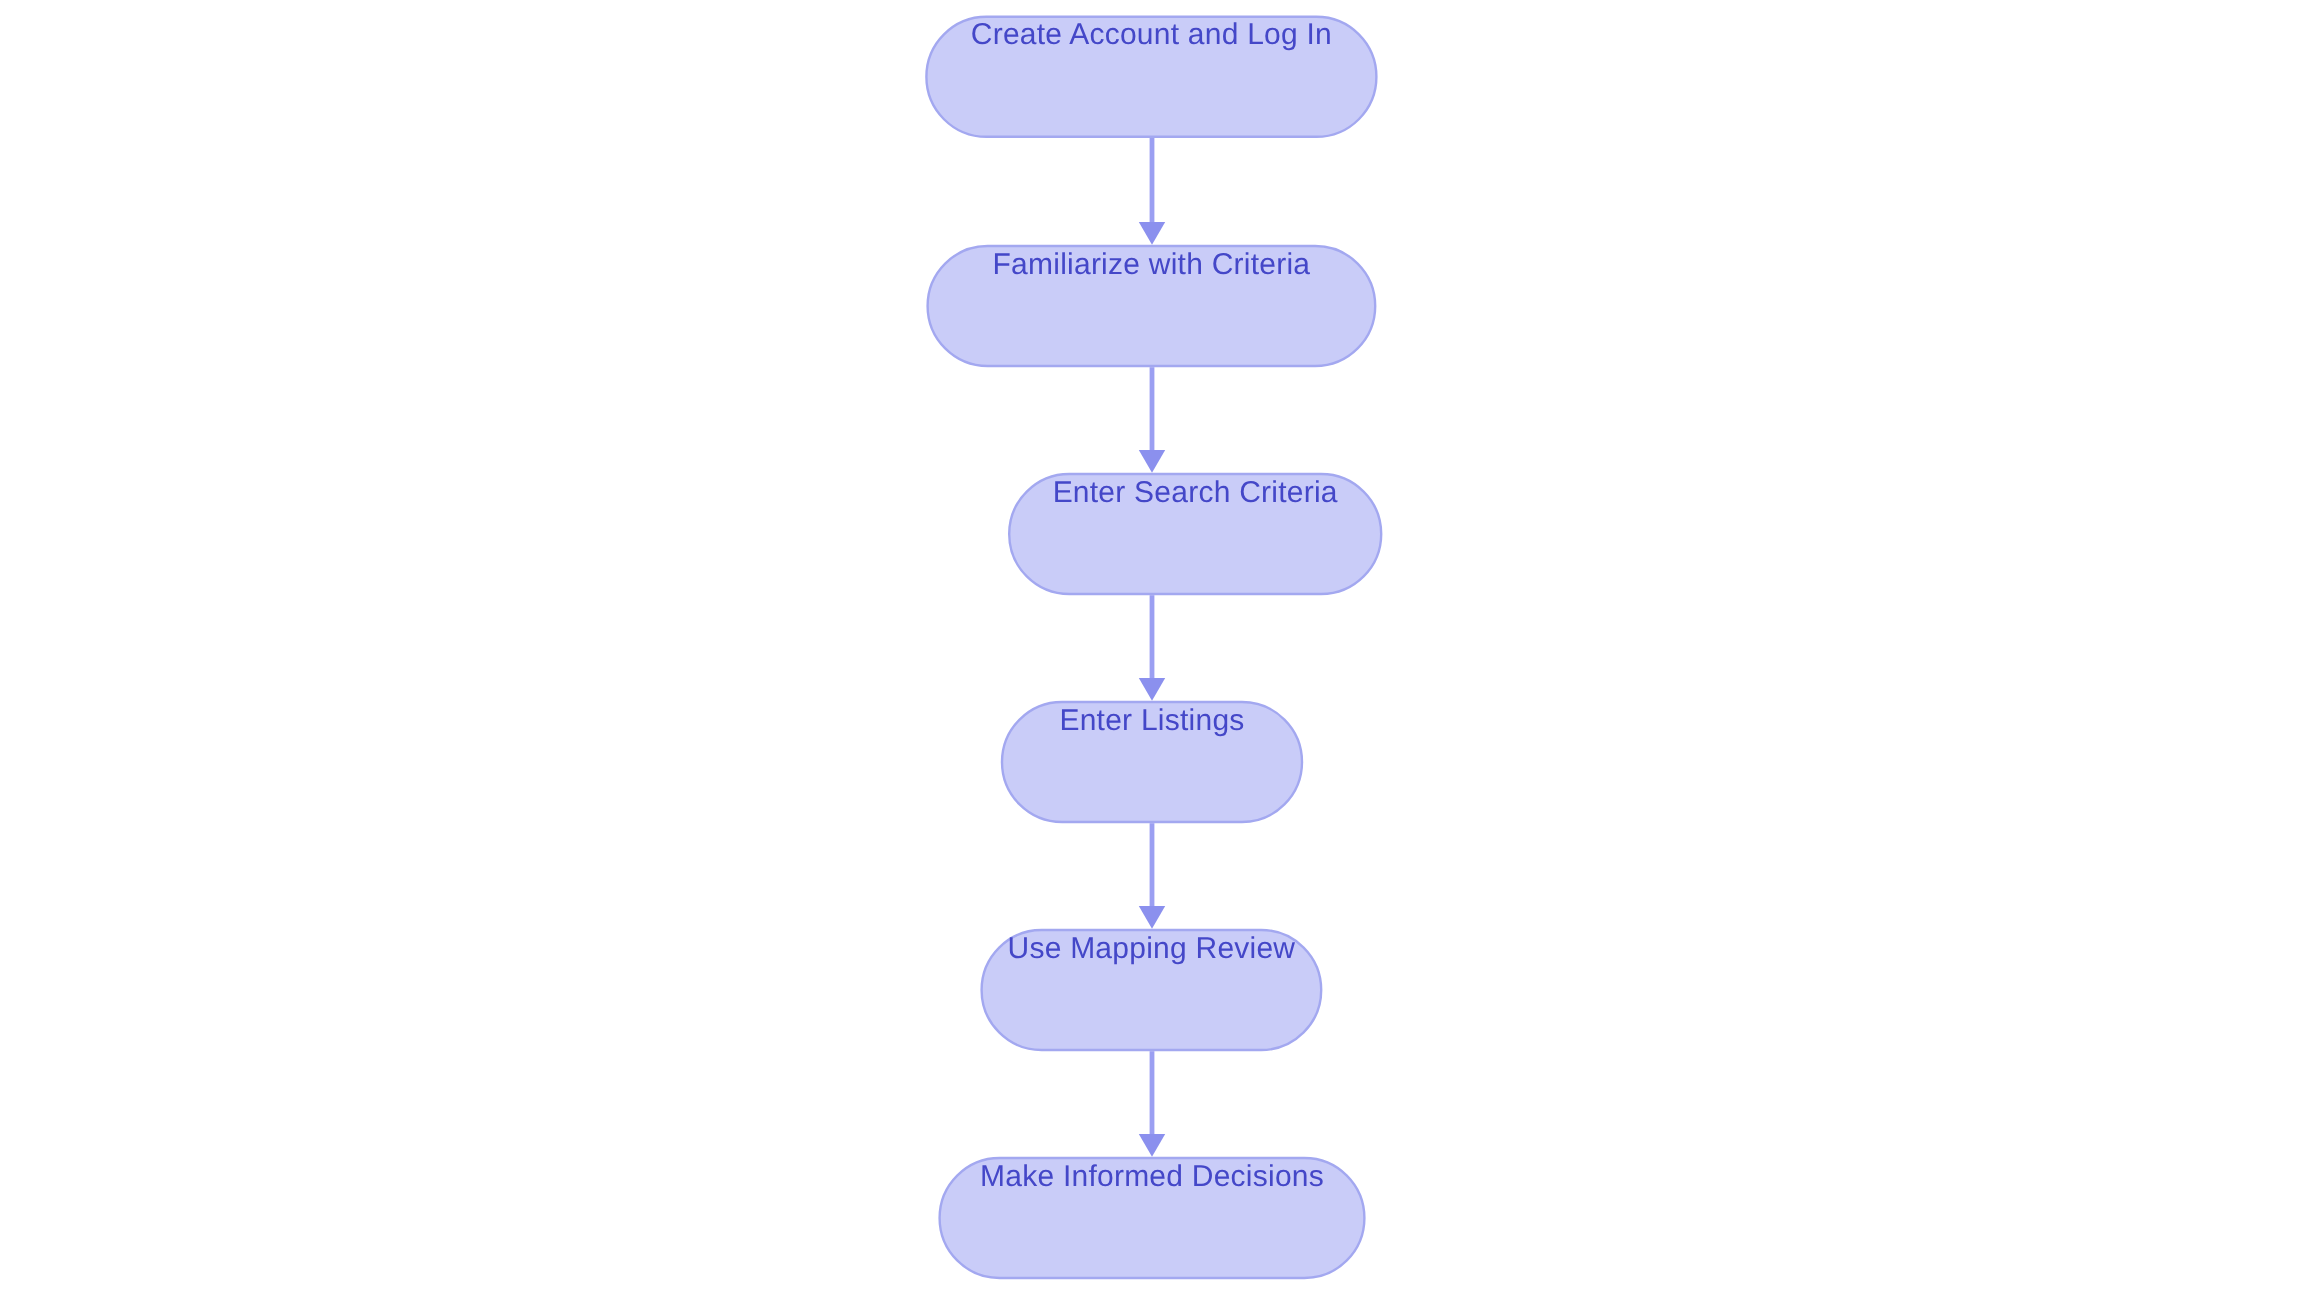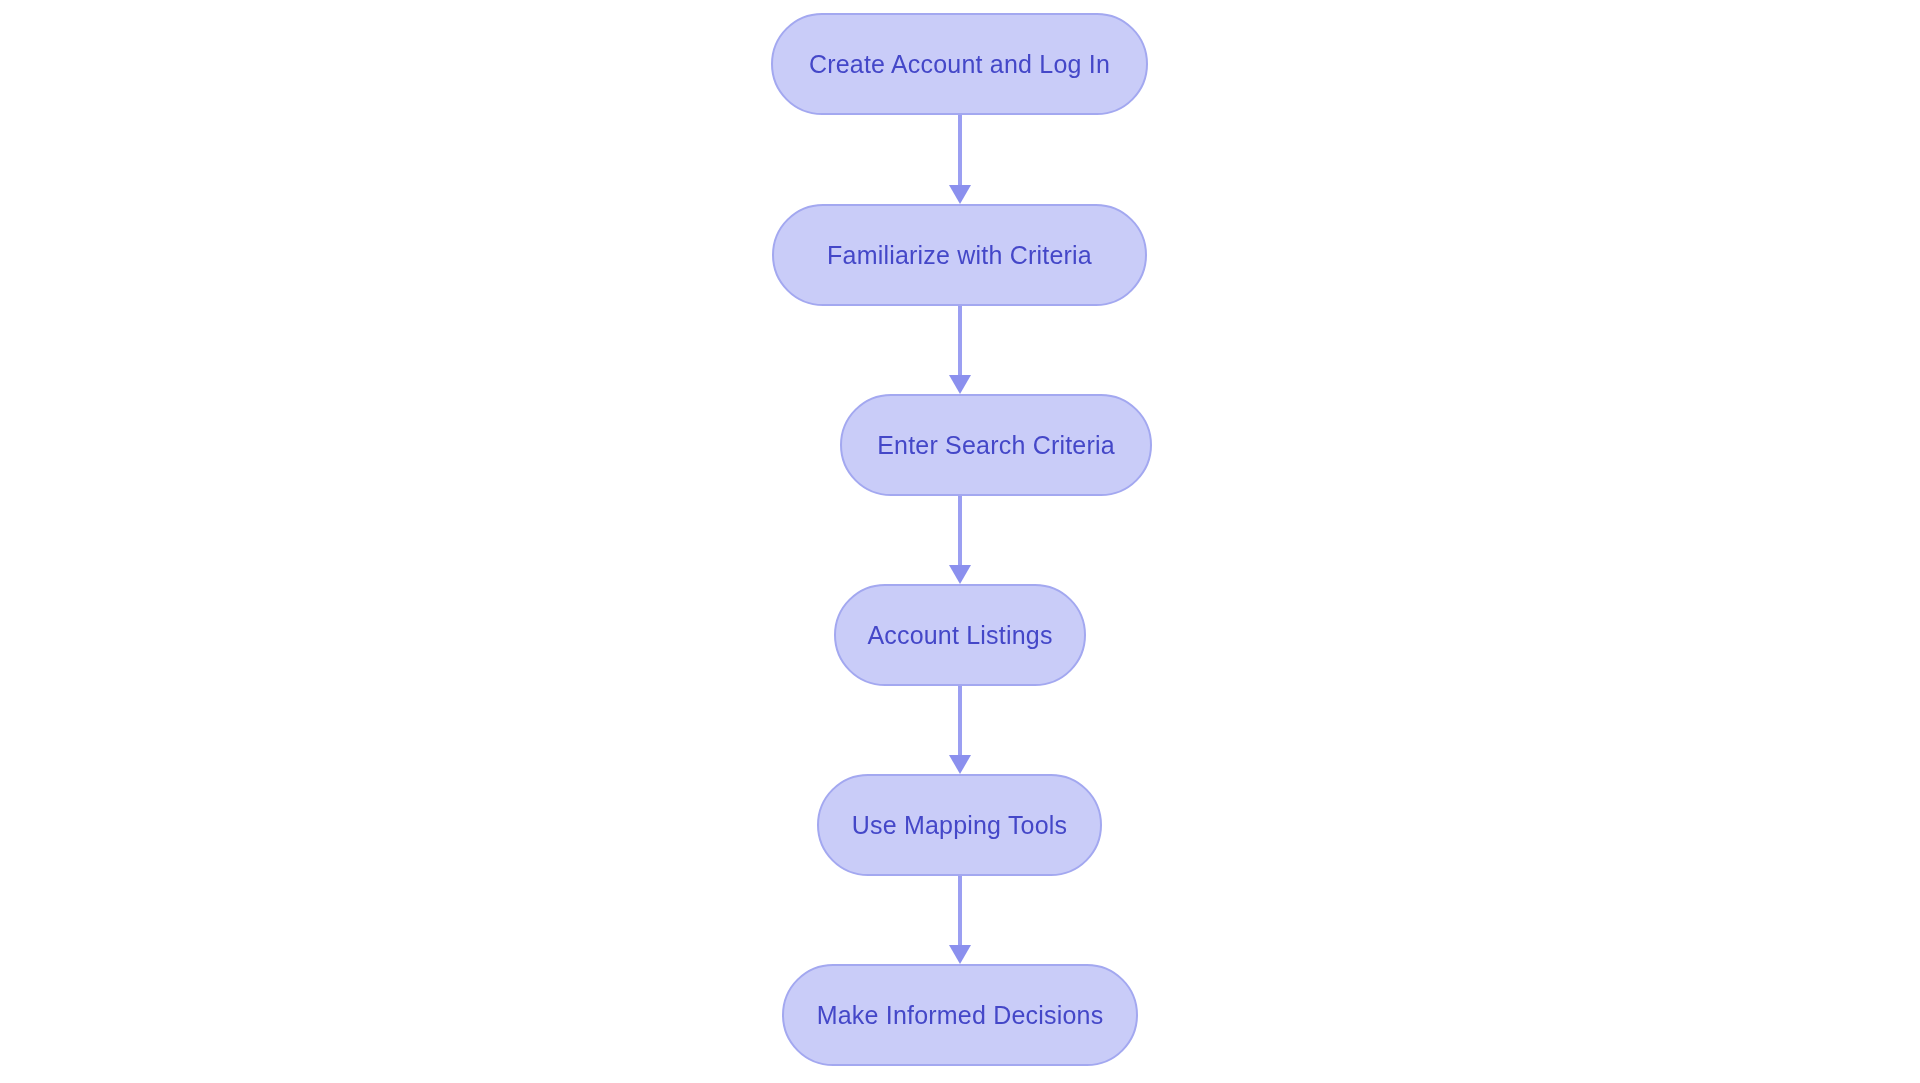--- a/index.html
+++ b/index.html
@@ -22,21 +22,21 @@
     background: var(--background);
     overflow: hidden;
   }
   .node {
     position: absolute;
     height: 102px;
     border-radius: 51px;
     background: var(--node-fill);
     border: 2px solid var(--node-border);
     display: flex;
-    align-items: center;
+    align-items: flex-start;
     justify-content: center;
   }
   .node-label {
     color: var(--node-text);
     font-size: 25px;
     font-weight: 400;
     letter-spacing: 0.2px;
     white-space: nowrap;
     text-align: center;
   }
@@ -100,30 +100,30 @@
   <div class="node n3">
     <span class="node-label">Enter Search Criteria</span>
   </div>
 
   <div class="connector c3">
     <div class="arrow-line"></div>
     <div class="arrow-head"></div>
   </div>
 
   <div class="node n4">
-    <span class="node-label">Account Listings</span>
+    <span class="node-label">Enter Listings</span>
   </div>
 
   <div class="connector c4">
     <div class="arrow-line"></div>
     <div class="arrow-head"></div>
   </div>
 
   <div class="node n5">
-    <span class="node-label">Use Mapping Tools</span>
+    <span class="node-label">Use Mapping Review</span>
   </div>
 
   <div class="connector c5">
     <div class="arrow-line"></div>
     <div class="arrow-head"></div>
   </div>
 
   <div class="node n6">
     <span class="node-label">Make Informed Decisions</span>
   </div>

